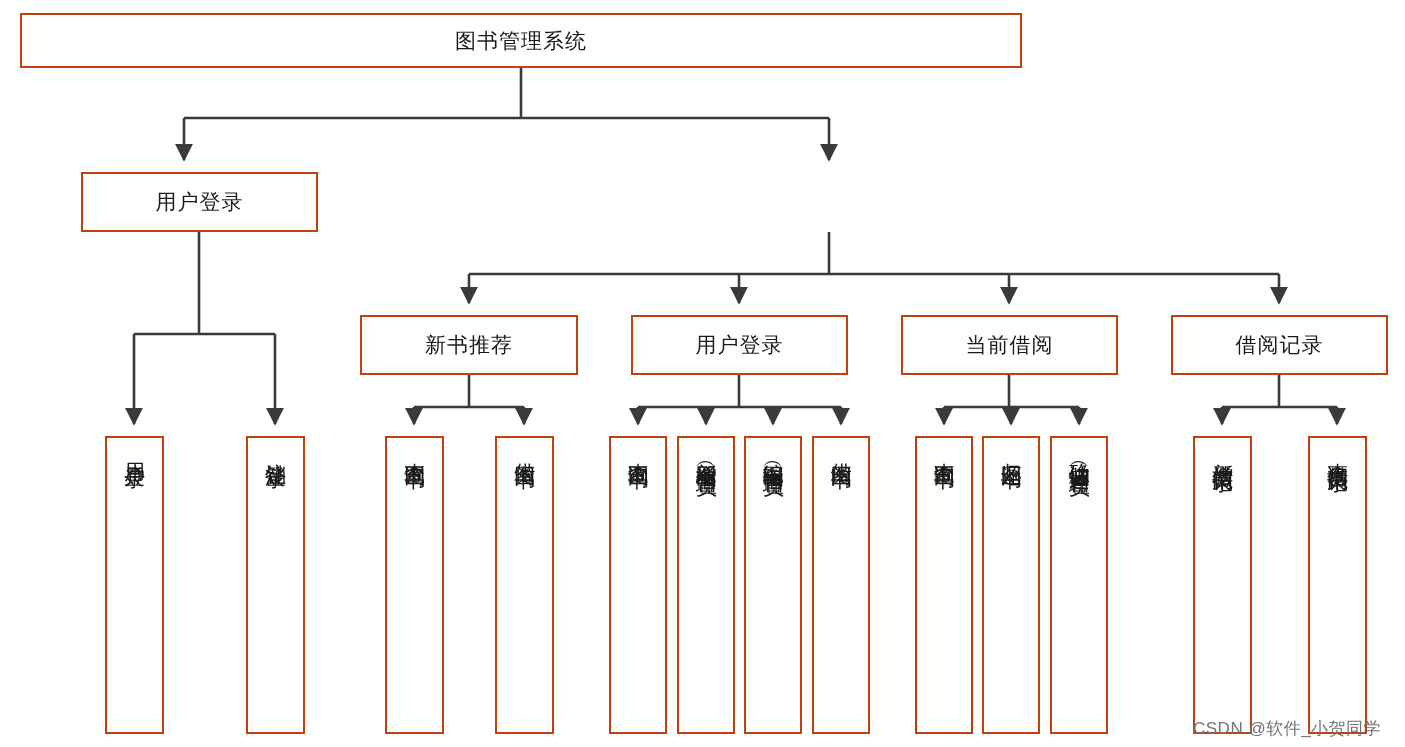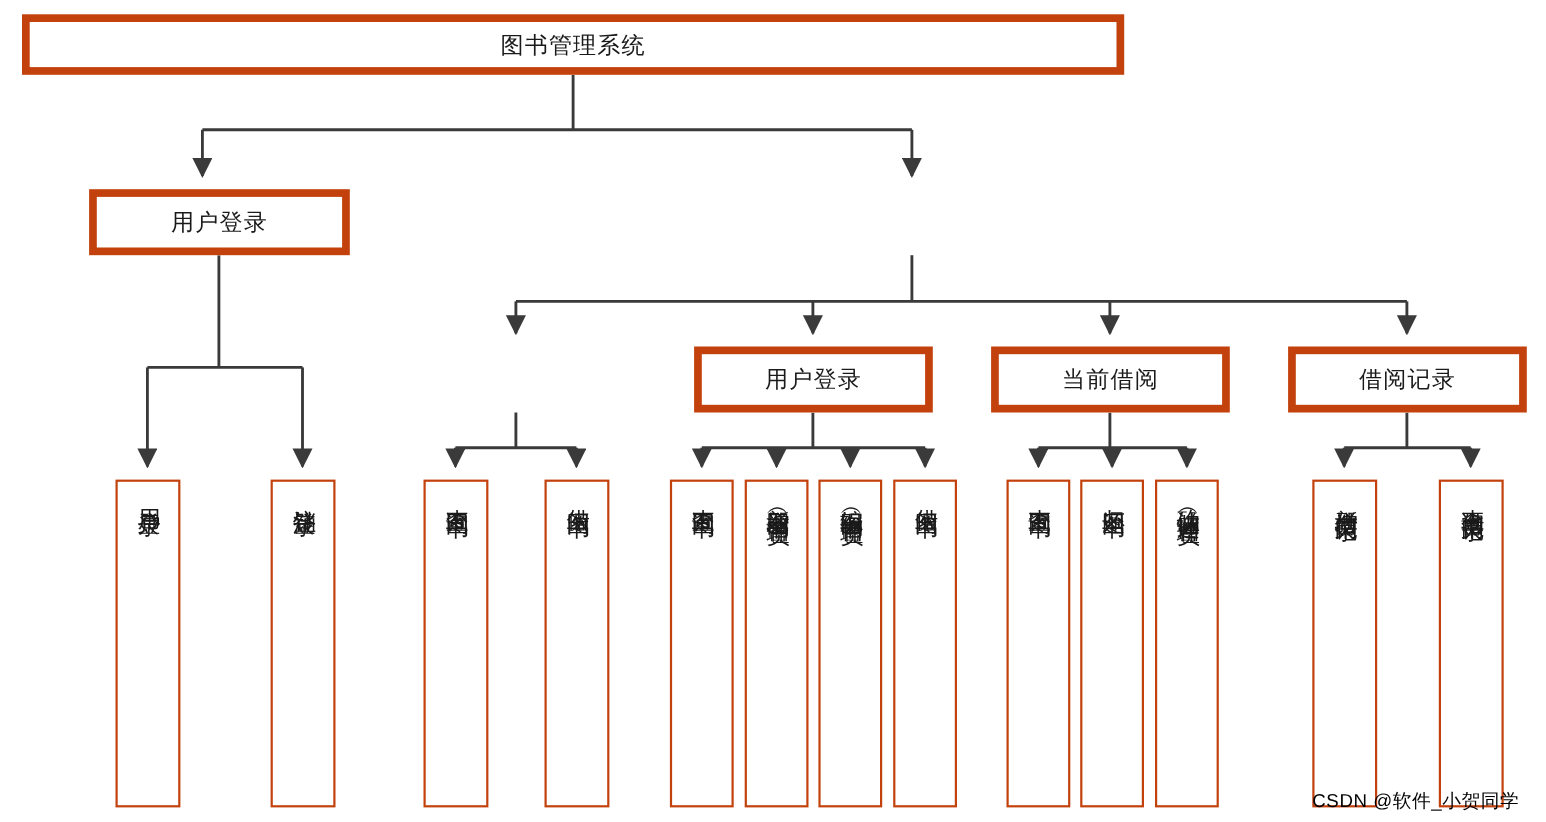--- a/index.html
+++ b/index.html
@@ -14,21 +14,21 @@
     position: relative;
     width: 1405px;
     height: 747px;
     background: #ffffff;
     overflow: hidden;
   }
   .node {
     position: absolute;
     box-sizing: border-box;
     background: #ffffff;
-    border: 7px solid #c2410c;
+    border: 2px solid #c2410c;
     display: flex;
     align-items: center;
     justify-content: center;
     color: #1a1a1a;
   }
   .node.horiz {
     font-size: 21px;
     letter-spacing: 1px;
   }
   .node.vert {
@@ -49,21 +49,21 @@
     position: absolute;
     left: 0;
     top: 0;
     width: 1405px;
     height: 747px;
     pointer-events: none;
   }
   .watermark {
     position: absolute;
     font-size: 17px;
-    color: #000000;
+    color: #737373;
     letter-spacing: 0.5px;
     white-space: nowrap;
   }
 </style>
 </head>
 <body>
 
 <div id="canvas">
 
   <svg class="edge-layer" viewBox="0 0 1405 747" width="1405" height="747" xmlns="http://www.w3.org/2000/svg">
@@ -117,20 +117,23 @@
   </svg>
 
   <div class="node horiz" style="left:20px; top:13px; width:1002px; height:55px;">
     <span>图书管理系统</span>
   </div>
 
   <div class="node horiz" style="left:81px; top:172px; width:237px; height:60px;">
     <span>用户登录</span>
   </div>
 
+  <div class="node horiz" style="left:360px; top:315px; width:218px; height:60px;">
+    <span>新书推荐</span>
+  </div>
   <div class="node horiz" style="left:631px; top:315px; width:217px; height:60px;">
     <span>用户登录</span>
   </div>
   <div class="node horiz" style="left:901px; top:315px; width:217px; height:60px;">
     <span>当前借阅</span>
   </div>
   <div class="node horiz" style="left:1171px; top:315px; width:217px; height:60px;">
     <span>借阅记录</span>
   </div>
 

